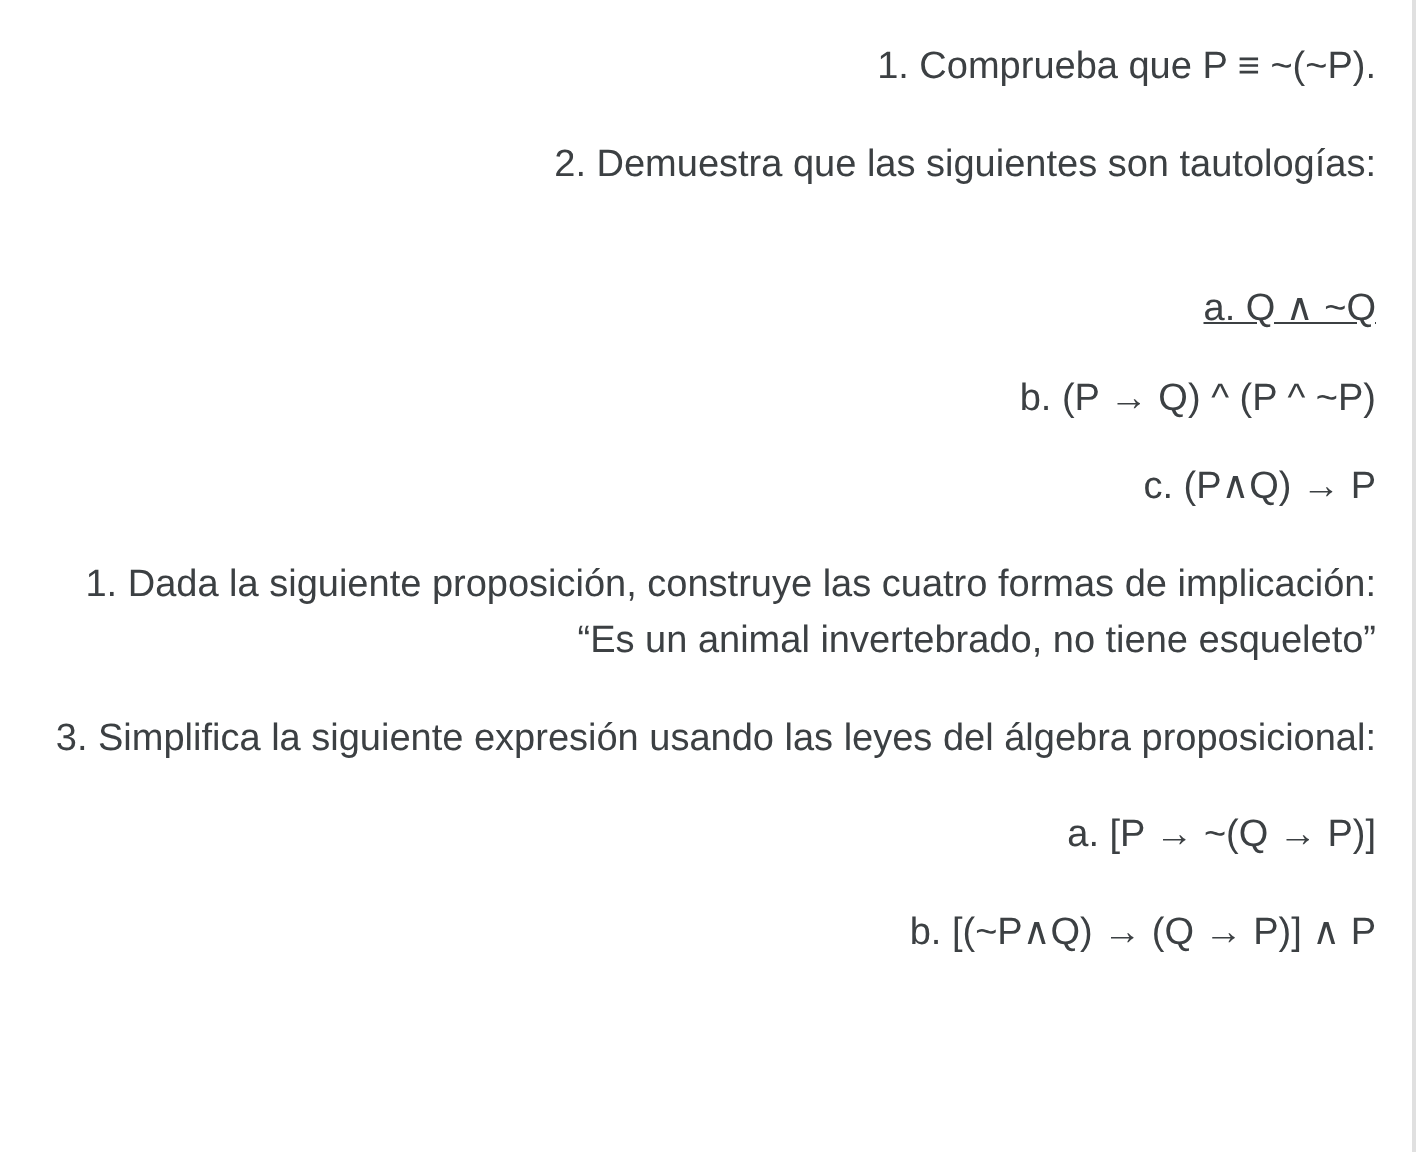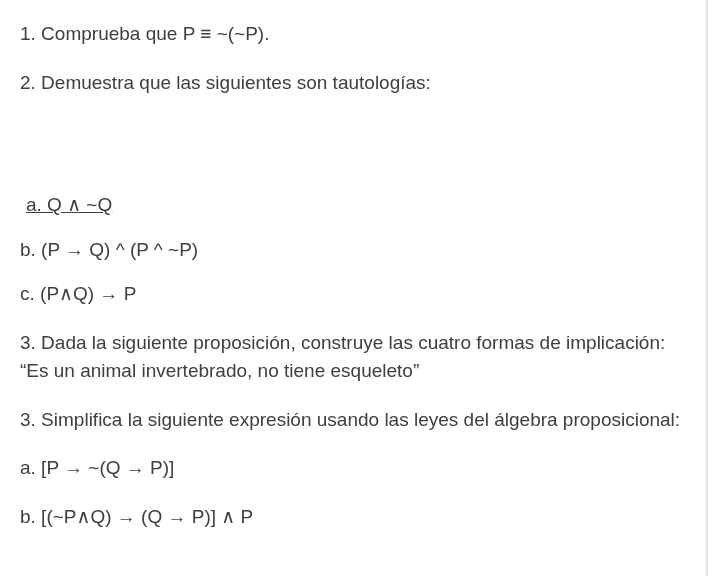--- a/index.html
+++ b/index.html
@@ -13,23 +13,24 @@
       color: #3c4043;
       background: #ffffff;
       width: 708px;
       height: 576px;
       padding: 20px 20px 20px 20px;
       line-height: 1.5;
       position: relative;
     }
     .item {
       margin-bottom: 20px;
+      text-align: right;
     }
     .item-gap {
-      margin-bottom: 94px;
+      margin-bottom: 44px;
     }
     .sub-indent {
       padding-left: 6px;
       text-decoration: underline;
     }
     .tight {
       margin-bottom: 16px;
     }
     .right-border {
       position: absolute;
@@ -57,21 +58,21 @@
 
 <div class="item tight">
   <span>b. (P  →  Q) ^ (P  ^  ~P)</span>
 </div>
 
 <div class="item">
   <span>c. (P∧Q)  →  P</span>
 </div>
 
 <div class="item">
-  <span>3. Dada la siguiente proposición, construye las cuatro formas de implicación: “Es un animal invertebrado, no tiene esqueleto”</span>
+  <span>1. Dada la siguiente proposición, construye las cuatro formas de implicación: “Es un animal invertebrado, no tiene esqueleto”</span>
 </div>
 
 <div class="item">
   <span>3. Simplifica la siguiente expresión usando las leyes del álgebra proposicional:</span>
 </div>
 
 <div class="item">
   <span>a. [P  →  ~(Q → P)]</span>
 </div>
 

